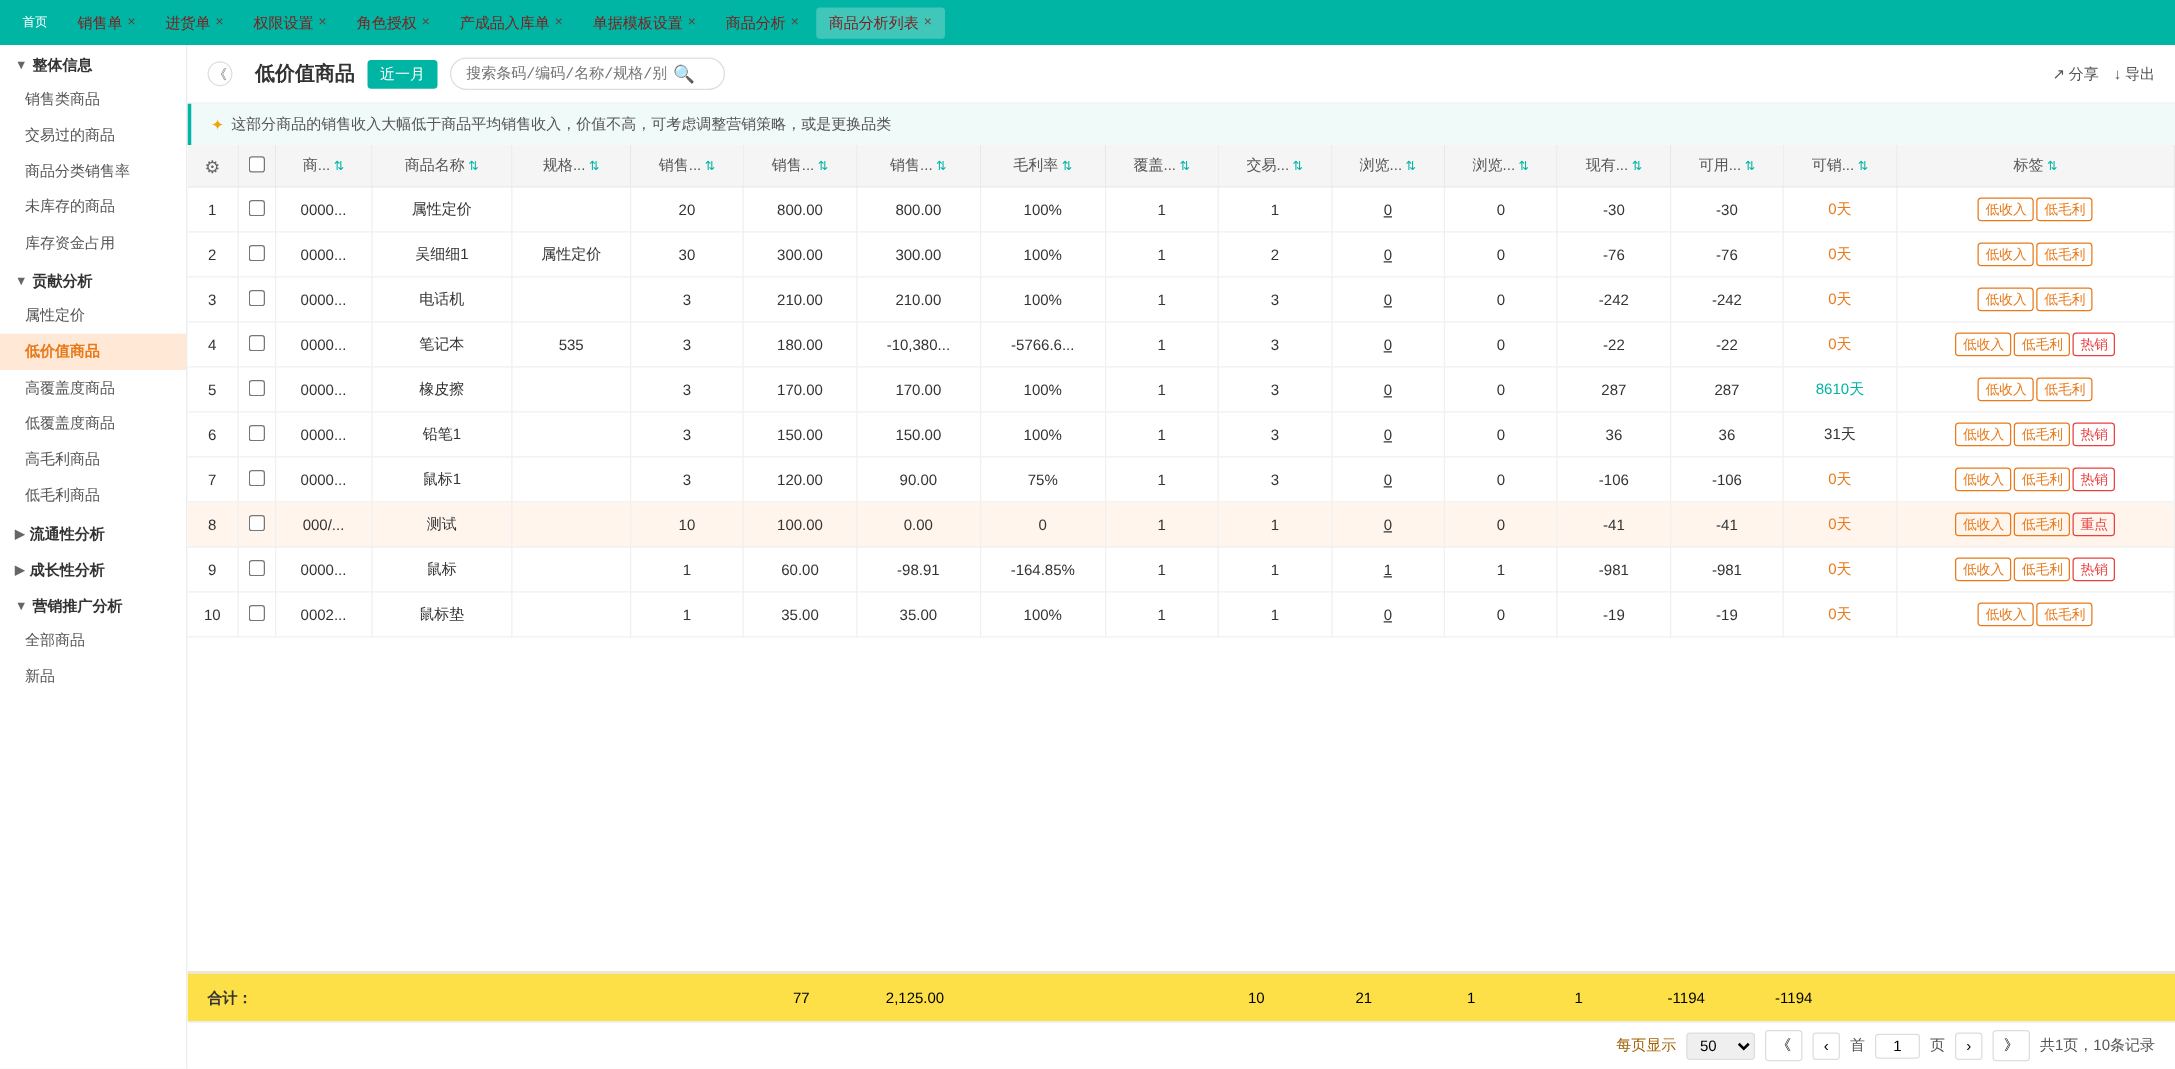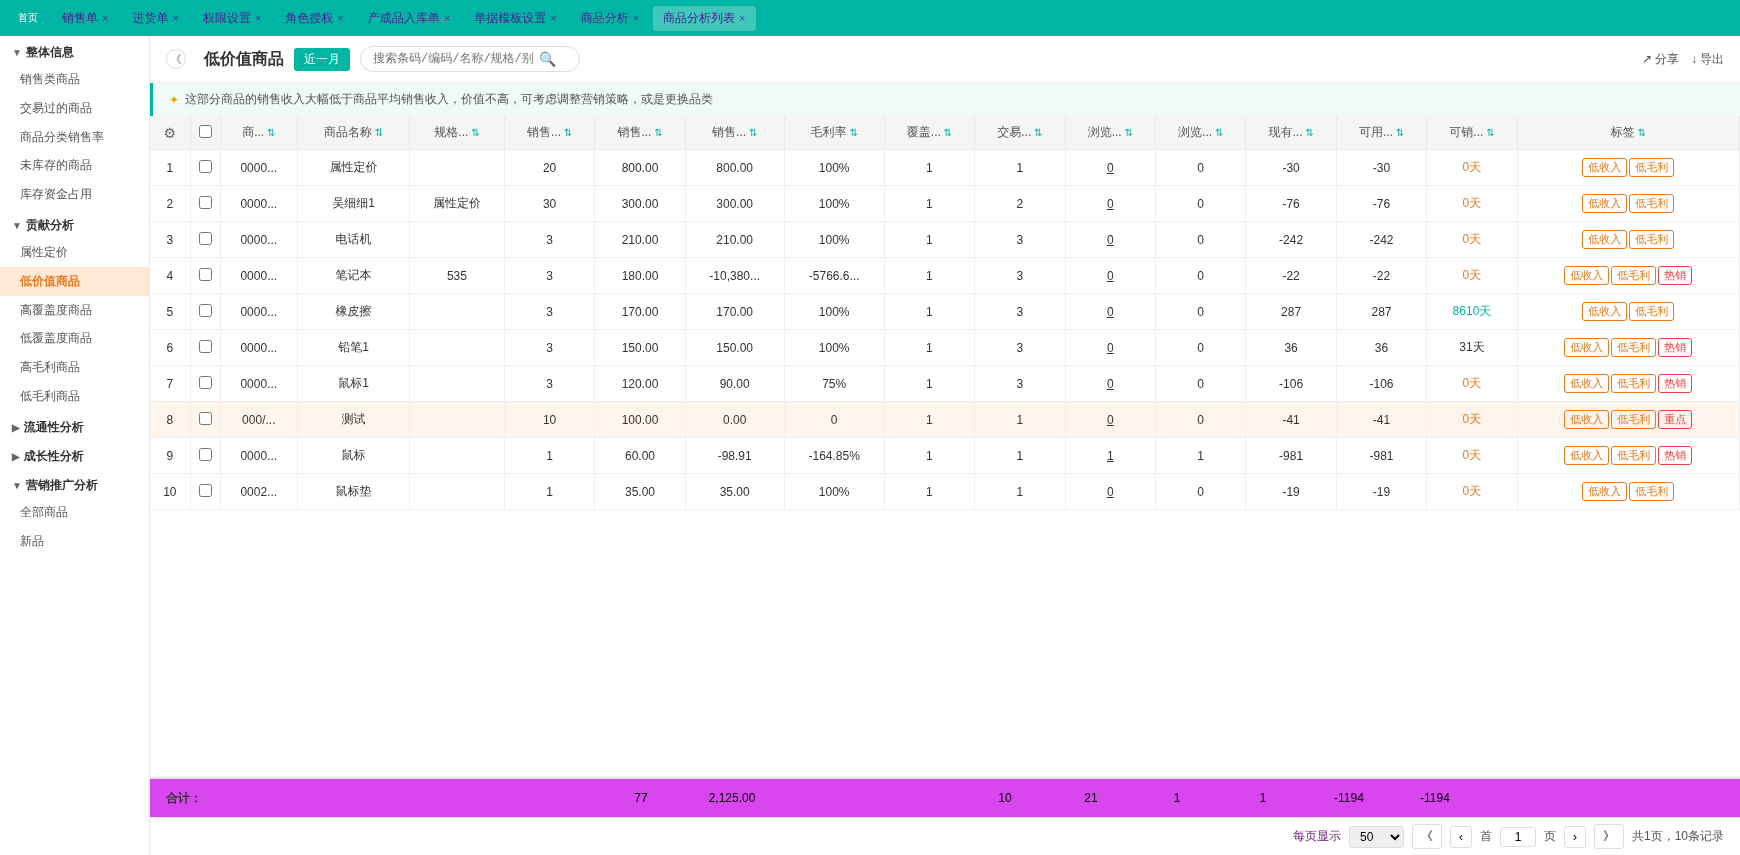--- a/index.html
+++ b/index.html
@@ -8,21 +8,21 @@
     
     .top-nav {
       background: #00b5a3;
       display: flex;
       align-items: center;
       height: 36px;
       padding: 0 8px;
       gap: 4px;
     }
     .nav-item {
-      color: #4c1d95;
+      color: #7f1d1d;
       padding: 4px 10px;
       cursor: pointer;
       border-radius: 3px;
       white-space: nowrap;
       font-size: 13px;
       display: flex; align-items: center; gap: 4px;
     }
     .nav-item.active { background: rgba(255,255,255,0.25); }
     .nav-close { font-size: 11px; opacity: 0.8; cursor: pointer; }
     .nav-home { font-size: 10px; color: #fff; padding: 4px 10px; cursor: pointer; }
@@ -145,40 +145,40 @@
     .tag-orange { color: #e87a1a; border: 1px solid #e87a1a; }
     .tag-red { color: #e84040; border: 1px solid #e84040; }
     .days-orange { color: #e87a1a; }
     .days-green { color: #00b5a3; }
     .settings-icon { color: #666; font-size: 14px; cursor: pointer; }
 
     
     .footer-bar {
       border-top: 2px solid #e8e8e8;
       padding: 8px 16px;
-      background: #d946ef;
+      background: #fde047;
       display: flex;
       align-items: center;
       gap: 0;
     }
     .footer-label { font-weight: bold; color: #333; margin-right: 20px; min-width: 40px; }
     .footer-cells { display: flex; align-items: center; gap: 16px; flex: 1; }
     .footer-cell { text-align: center; padding: 4px 6px; min-width: 60px; }
 
     
     .pagination-bar {
       display: flex;
       align-items: center;
       justify-content: flex-end;
       padding: 6px 16px;
       gap: 8px;
       border-top: 1px solid #e8e8e8;
       background: #fff;
     }
-    .page-size-label { color: #701a75; }
+    .page-size-label { color: #a16207; }
     .page-size-select {
       border: 1px solid #ddd; border-radius: 3px; padding: 2px 6px; font-size: 12px;
     }
     .page-btn {
       border: 1px solid #ddd; background: #fff; padding: 3px 8px; cursor: pointer; border-radius: 3px; font-size: 12px;
     }
     .page-info { color: #555; }
     .page-total { color: #555; }
 
     .collapse-btn {

